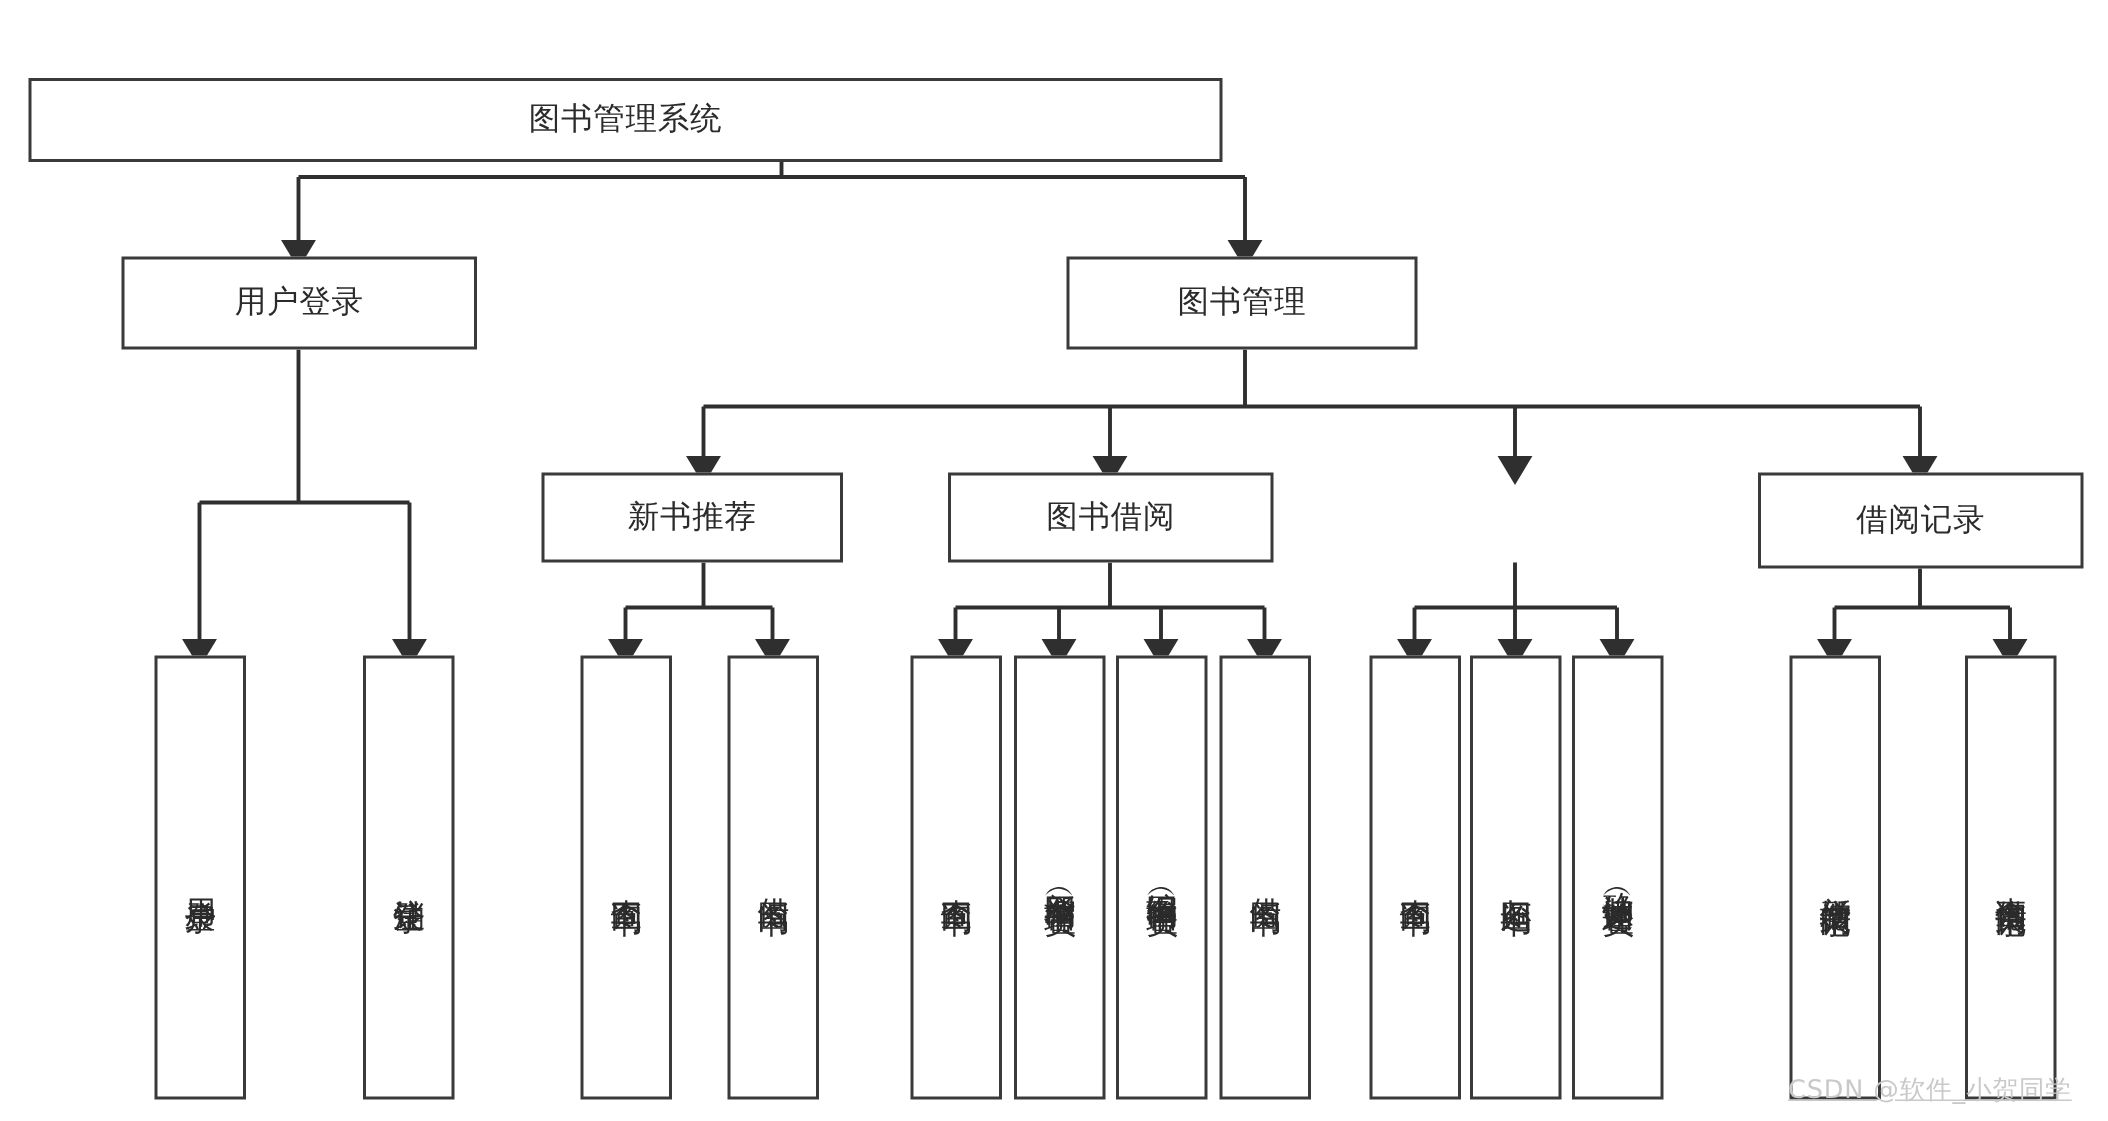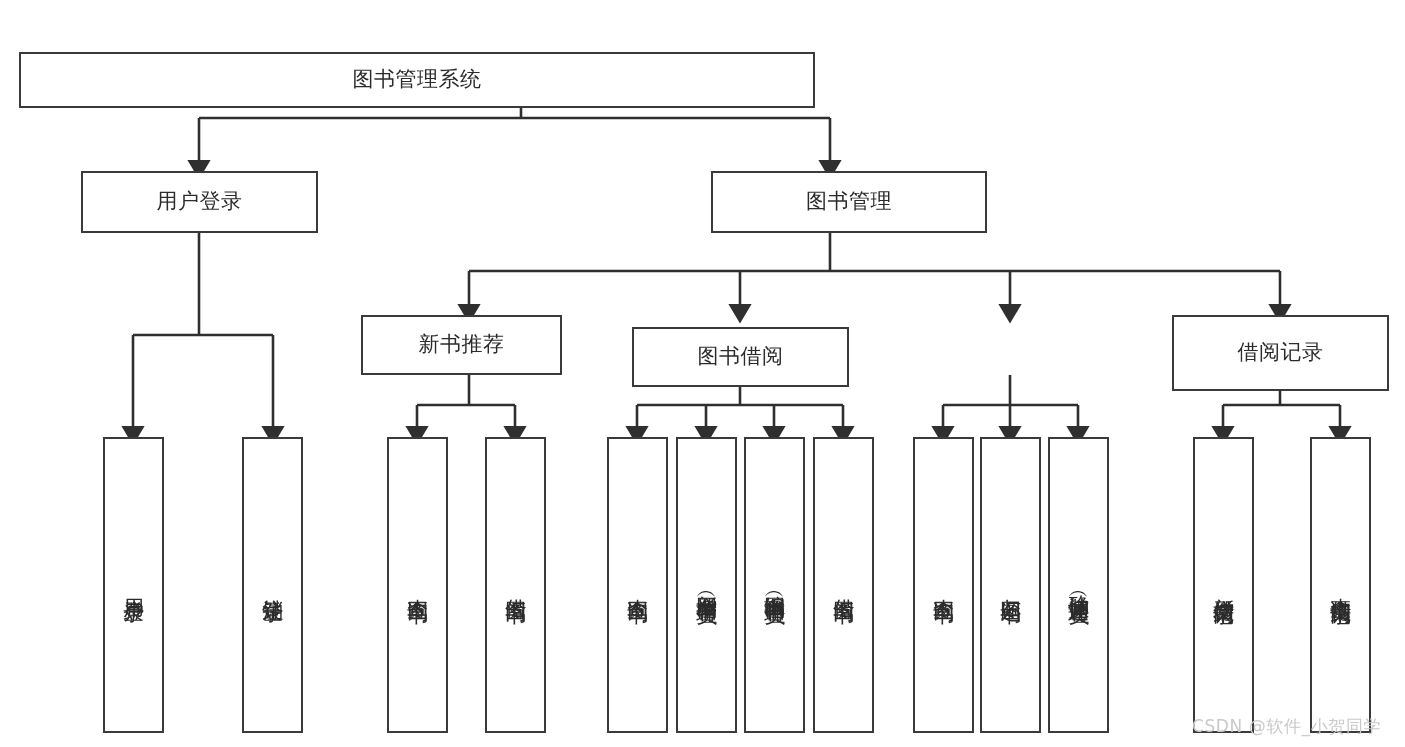--- a/index.html
+++ b/index.html
@@ -53,20 +53,21 @@
     letter-spacing: 1.5px;
     max-height: 282px;
   }
   .watermark {
     position: absolute;
     color: #c9c9c9;
     font-size: 17px;
     letter-spacing: 0.6px;
     white-space: nowrap;
     font-family: "DejaVu Sans", "Liberation Sans", sans-serif;
+    text-decoration: underline;
   }
 </style>
 </head>
 <body>
 
 <div id="diagram-root">
 
   <svg class="edges" viewBox="0 0 1405 747" xmlns="http://www.w3.org/2000/svg">
     <defs>
       <marker id="arrow" markerWidth="9" markerHeight="9" refX="1.2" refY="4.5" orient="auto" markerUnits="strokeWidth">
@@ -117,31 +118,31 @@
     </g>
   </svg>
 
   <div class="node horiz" style="left:19px; top:12px; width:796px; height:56px;margin-top:40px;">
     <span class="node-label">图书管理系统</span>
   </div>
 
   <div class="node horiz" style="left:81px; top:171px; width:237px; height:62px;">
     <span class="node-label">用户登录</span>
   </div>
-  <div class="node horiz" style="left:711px; top:171px; width:276px; height:62px;">
+  <div class="node horiz" style="left:711px; top:171px; width:234px; height:62px;">
     <span class="node-label">图书管理</span>
   </div>
 
   <div class="node horiz" style="left:361px; top:315px; width:201px; height:60px;">
     <span class="node-label">新书推荐</span>
   </div>
-  <div class="node horiz" style="left:632px; top:315px; width:217px; height:60px;margin-top:12px;">
+  <div class="node horiz" style="left:632px; top:315px; width:217px; height:60px;">
     <span class="node-label">图书借阅</span>
   </div>
-  <div class="node horiz" style="left:1172px; top:315px; width:217px; height:76px;">
+  <div class="node horiz" style="left:1172px; top:315px; width:217px; height:64px;">
     <span class="node-label">借阅记录</span>
   </div>
 
   <div class="node vert" style="left:103px; top:437px; width:61px; height:296px;">
     <span class="node-label">用户登录</span>
   </div>
   <div class="node vert" style="left:242px; top:437px; width:61px; height:296px;">
     <span class="node-label">注销登录</span>
   </div>
 

